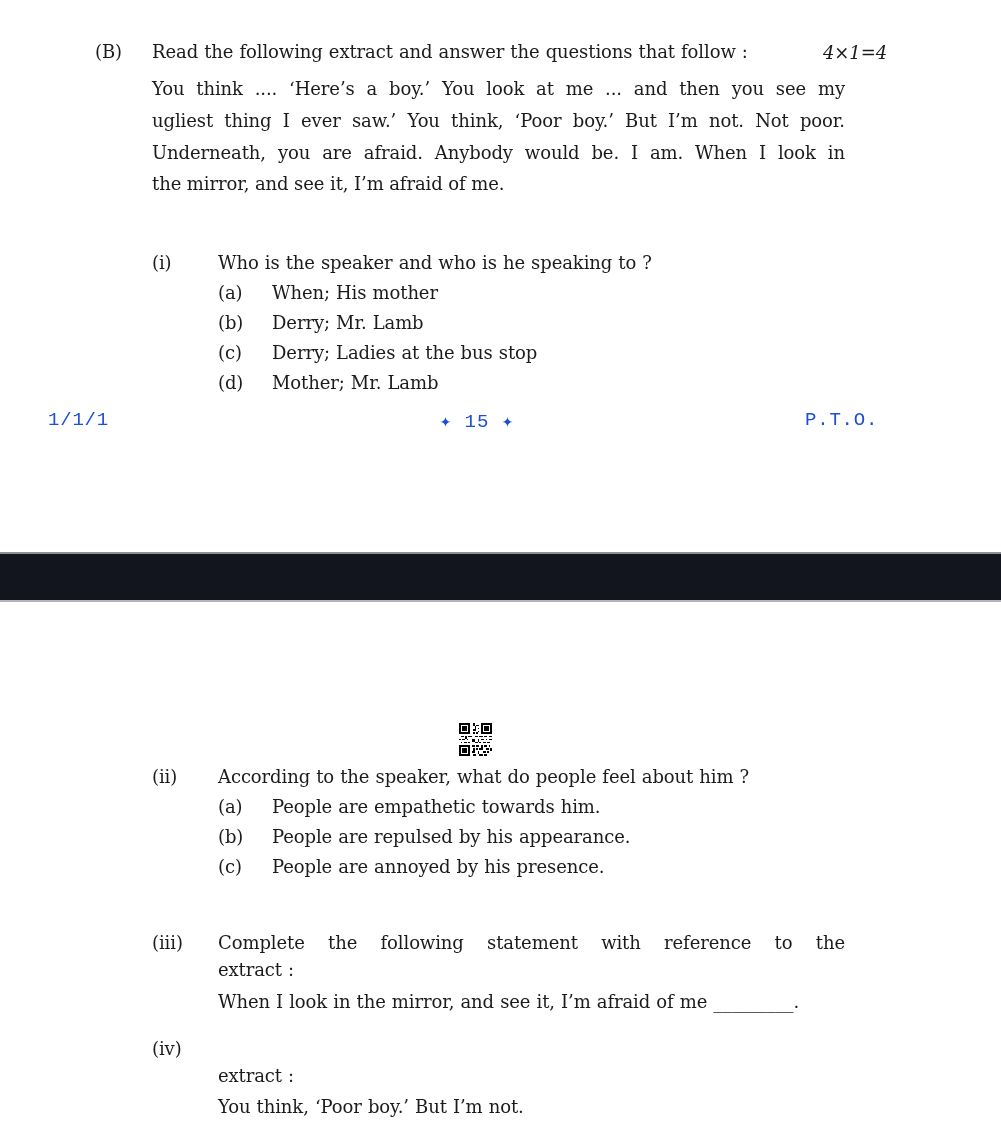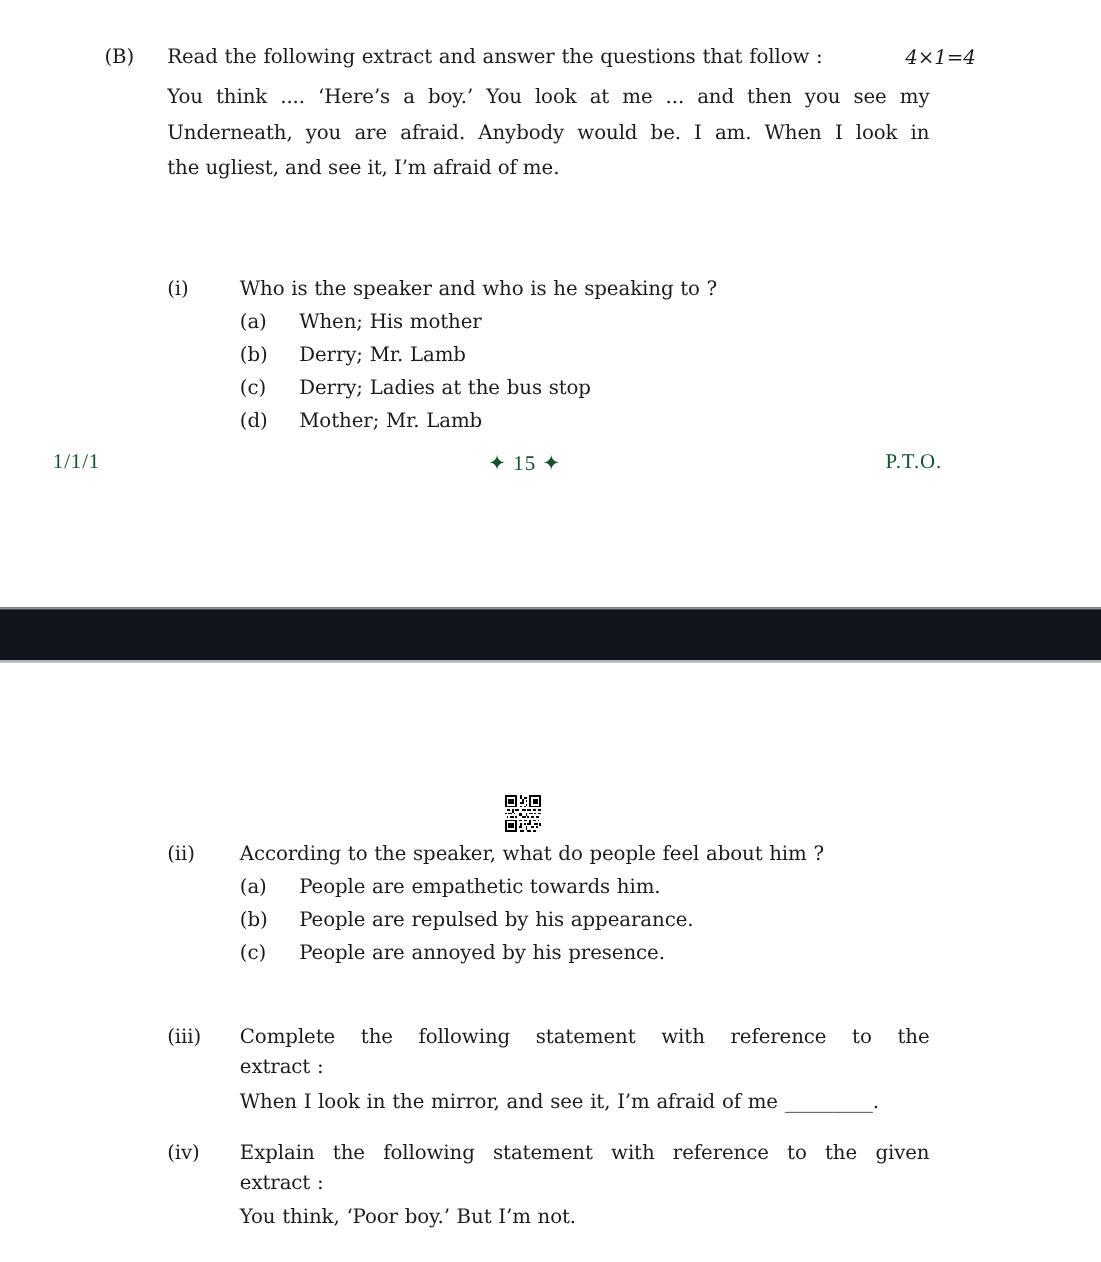--- a/index.html
+++ b/index.html
@@ -14,44 +14,45 @@
   .abs{position:absolute;}
   .t{font-size:18px;line-height:22px;word-spacing:0.5px;letter-spacing:-0.1px;white-space:nowrap;}
   .or{font-weight:bold;font-size:20px;text-align:center;letter-spacing:0.5px;}
   .marks{font-style:italic;}
   .extract{width:693px;}
   .xline{height:31.8px;font-size:18px;line-height:31.8px;letter-spacing:-0.1px;}
   .j{text-align:justify;text-align-last:justify;word-spacing:-2px;white-space:normal;}
   .jq{width:627px;height:27px;font-size:18px;line-height:22px;letter-spacing:-0.1px;
       text-align:justify;text-align-last:justify;word-spacing:-1px;}
   .opt-letter{display:inline-block;width:54px;}
-  .footer{font-family:Liberation Serif, serif;font-size:19px;
-          color:#14532d;letter-spacing:0.8px;white-space:nowrap;}
+  .footer{font-family:Liberation Mono, monospace;font-size:19px;
+          color:#1d4ed8;letter-spacing:0.8px;white-space:nowrap;}
   .fcenter{width:954px;text-align:center;letter-spacing:1px;}
   .band{
     left:0;top:552px;width:1001px;height:46px;
     border-top:2px solid #8f8f99;
     border-bottom:2px solid #b3b3bb;
   }
   .qr{left:459px;top:722px;width:33px;height:35px;}
 </style>
 </head>
 <body>
 
 <div class="page">
 
 
   <div class="abs t" style="left:95px;top:41px;">(B)</div>
   <div class="abs t" style="left:152px;top:41px;">Read the following extract and answer the questions that follow :</div>
   <div class="abs t marks" style="left:823px;top:42px;">4×1=4</div>
 
   <div class="abs extract" style="left:152px;top:73px;">
     <div class="xline j">You think .... ‘Here’s a boy.’ You look at me ... and then you see my</div>
+    <div class="xline j">ugliest thing I ever saw.’ You think, ‘Poor boy.’ But I’m not. Not poor.</div>
     <div class="xline j">Underneath, you are afraid. Anybody would be. I am. When I look in</div>
-    <div class="xline">the ugliest, and see it, I’m afraid of me.</div>
+    <div class="xline">the mirror, and see it, I’m afraid of me.</div>
   </div>
 
   <div class="abs t" style="left:152px;top:252px;">(i)</div>
   <div class="abs t" style="left:218px;top:252px;">Who is the speaker and who is he speaking to ?</div>
 
   <div class="abs t" style="left:218px;top:282px;">
     <span class="opt-letter">(a)</span><span>When; His mother</span>
   </div>
   <div class="abs t" style="left:218px;top:312px;">
     <span class="opt-letter">(b)</span><span>Derry; Mr. Lamb</span>
@@ -96,17 +97,16 @@
   <div class="abs t" style="left:218px;top:856px;">
     <span class="opt-letter">(c)</span><span>People are annoyed by his presence.</span>
   </div>
 
   <div class="abs t" style="left:152px;top:932px;">(iii)</div>
   <div class="abs jq" style="left:218px;top:932px;">Complete the following statement with reference to the</div>
   <div class="abs t" style="left:218px;top:959px;">extract :</div>
   <div class="abs t" style="left:218px;top:991px;">When I look in the mirror, and see it, I’m afraid of me _________.</div>
 
   <div class="abs t" style="left:152px;top:1038px;">(iv)</div>
-  <div class="abs jq" style="left:218px;top:1038px;">Explain the following statement with reference to the given</div>
   <div class="abs t" style="left:218px;top:1065px;">extract :</div>
   <div class="abs t" style="left:218px;top:1096px;">You think, ‘Poor boy.’ But I’m not.</div>
 
 </div>
 
 </body></html>

